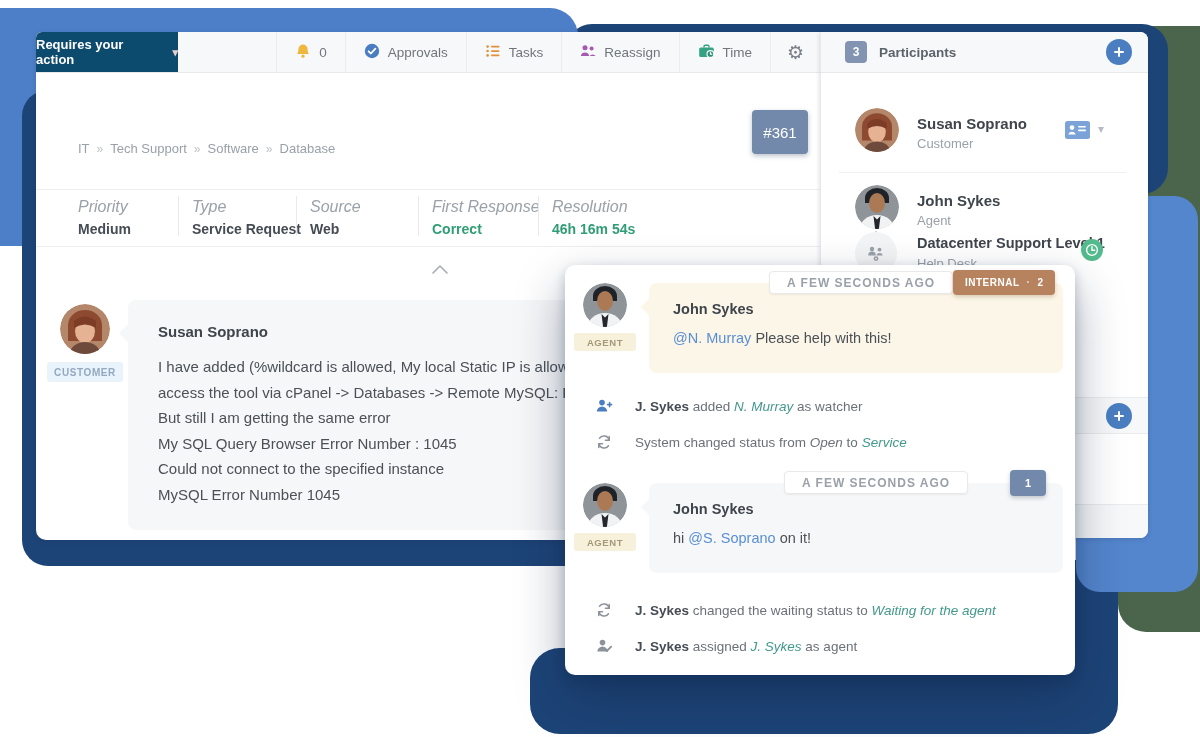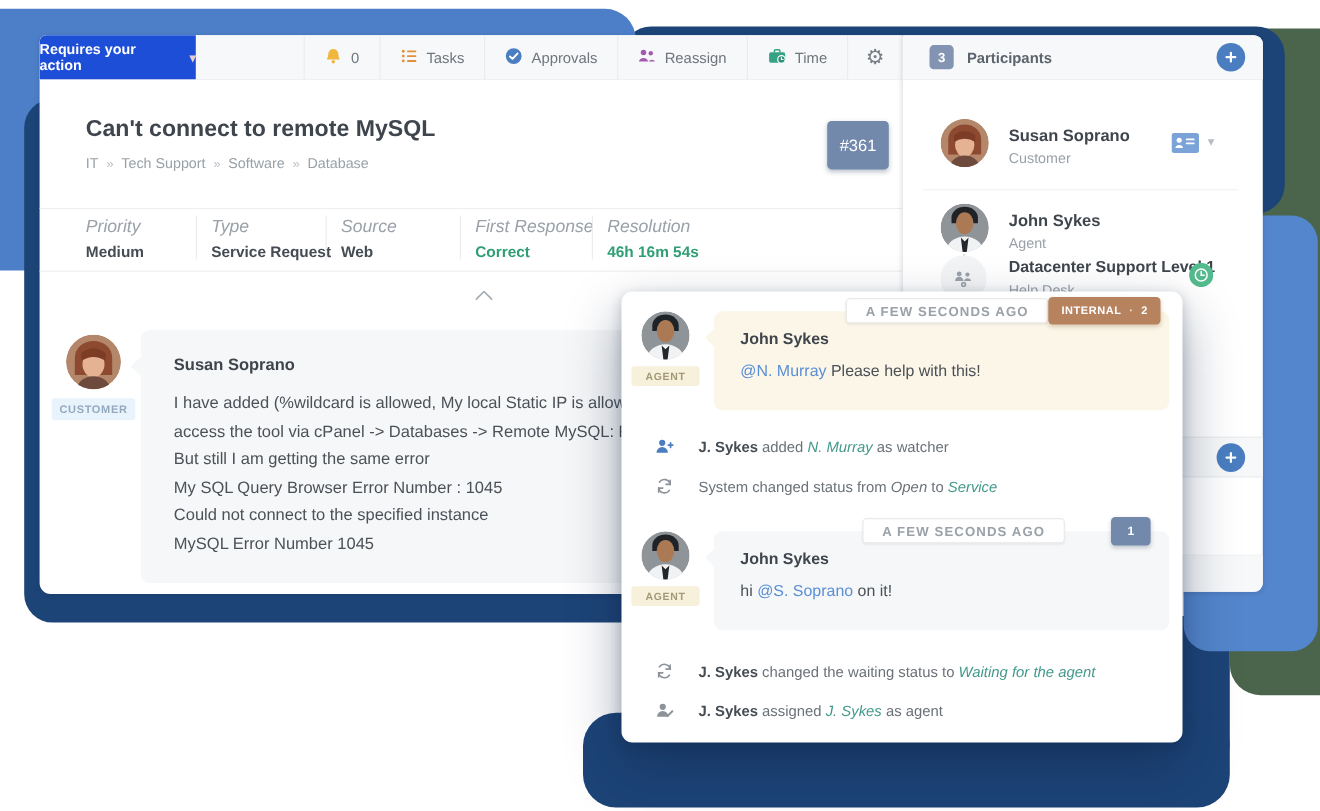--- a/index.html
+++ b/index.html
@@ -21,21 +21,21 @@
   .main-card { left:36px; top:32px; width:784px; height:508px; background:#fff;
     border-radius:6px 0 0 10px; box-shadow:0 1px 5px rgba(20,40,70,.18); z-index:10; }
   .right-panel { left:820px; top:32px; width:328px; height:506px; background:#fff;
     border-radius:0 8px 8px 0; border-left:1px solid #e7e9eb; box-shadow:0 1px 5px rgba(20,40,70,.18); z-index:10; }
   .chat-card { left:565px; top:265px; width:510px; height:410px; background:#fff; border-radius:10px;
     box-shadow:0 22px 48px rgba(12,32,66,.38), 0 4px 12px rgba(12,32,66,.22); z-index:20; }
 
   
   .toolbar { position:absolute; left:0; top:0; right:0; height:41px; background:#f7f8f9;
     border-bottom:1px solid #e7e9eb; border-radius:6px 0 0 0; display:flex; align-items:stretch; }
-  .rq-btn { width:142px; background:#1d4ed8; color:#fff; font-size:13px; font-weight:700;
+  .rq-btn { width:142px; background:#0c4a6e; color:#fff; font-size:13px; font-weight:700;
     display:flex; align-items:center; justify-content:space-between; gap:8px; border-radius:6px 0 0 0; cursor:pointer; }
   .rq-btn .caret { font-size:11px; color:#e8cfce; }
   .tb-item { display:flex; align-items:center; gap:8px; padding:0 18px; color:#6f767d; font-size:13.5px;
     border-right:1px solid #ececee; cursor:pointer; white-space:nowrap; }
   .tb-item.rgt { border-right:none; border-left:1px solid #ececee; }
   .tb-spacer { flex:1; }
   .gear-item { display:flex; align-items:center; justify-content:center; width:50px;
     border-left:1px solid #ececee; cursor:pointer; }
   .gear-glyph { font-family:"DejaVu Sans", sans-serif; font-size:19px; color:#787f87; line-height:1; }
 
@@ -145,40 +145,40 @@
           <svg width="16" height="16" viewBox="0 0 16 16">
               <path d="M8 1.6a4.6 4.6 0 0 1 4.6 4.6c0 3 .9 4.1 1.5 4.8H1.9c.6-.7 1.5-1.8 1.5-4.8A4.6 4.6 0 0 1 8 1.6z" fill="#f0b73e"></path>
               <circle cx="8" cy="13.2" r="1.6" fill="#f0b73e"></circle>
             </svg>
         </span>
         <span>0</span>
       </div>
       <div class="tb-item rgt">
         <span>
           <svg width="16" height="16" viewBox="0 0 16 16">
+              <circle cx="8" cy="8" r="7.2" fill="#4a7ec0"></circle>
+              <polyline points="4.6,8.3 6.9,10.5 11.4,5.7" fill="none" stroke="#fff" stroke-width="1.8" stroke-linecap="round" stroke-linejoin="round"></polyline>
+            </svg>
+        </span>
+        <span>Approvals</span>
+      </div>
+      <div class="tb-item rgt">
+        <span>
+          <svg width="16" height="16" viewBox="0 0 16 16">
               <g fill="#e2903b">
                 <circle cx="2.6" cy="3.6" r="1.3"></circle>
                 <rect x="6" y="2.8" width="8.5" height="1.7" rx=".8"></rect>
                 <circle cx="2.6" cy="8" r="1.3"></circle>
                 <rect x="6" y="7.2" width="8.5" height="1.7" rx=".8"></rect>
                 <circle cx="2.6" cy="12.4" r="1.3"></circle>
                 <rect x="6" y="11.6" width="8.5" height="1.7" rx=".8"></rect>
               </g>
             </svg>
         </span>
         <span>Tasks</span>
-      </div>
-      <div class="tb-item rgt">
-        <span>
-          <svg width="16" height="16" viewBox="0 0 16 16">
-              <circle cx="8" cy="8" r="7.2" fill="#4a7ec0"></circle>
-              <polyline points="4.6,8.3 6.9,10.5 11.4,5.7" fill="none" stroke="#fff" stroke-width="1.8" stroke-linecap="round" stroke-linejoin="round"></polyline>
-            </svg>
-        </span>
-        <span>Approvals</span>
       </div>
       <div class="tb-item rgt">
         <span>
           <svg width="16" height="16" viewBox="0 0 16 16">
               <g fill="#a35ab0">
                 <circle cx="5" cy="4.8" r="2.5"></circle>
                 <path d="M.8 13a4.3 4.3 0 0 1 8.4 0z"></path>
                 <circle cx="11.6" cy="5.4" r="2"></circle>
                 <path d="M9.6 13a3.6 3.6 0 0 1 6 0z"></path>
               </g>
@@ -195,21 +195,20 @@
               <path d="M12.4 9.3v1.8h1.5" fill="none" stroke="#fff" stroke-width="1.1" stroke-linecap="round"></path>
             </svg>
         </span>
         <span>Time</span>
       </div>
       <div class="gear-item">
         <span class="gear-glyph">⚙</span>
       </div>
     </div>
 
-    <div class="abs ticket-title">Can't connect to remote MySQL</div>
     <div class="abs ticket-badge">#361</div>
 
     <div class="abs breadcrumb">
       <span class="crumb">IT</span>
       <span class="sep">»</span>
       <span class="crumb">Tech Support</span>
       <span class="sep">»</span>
       <span class="crumb">Software</span>
       <span class="sep">»</span>
       <span class="crumb">Database</span>

